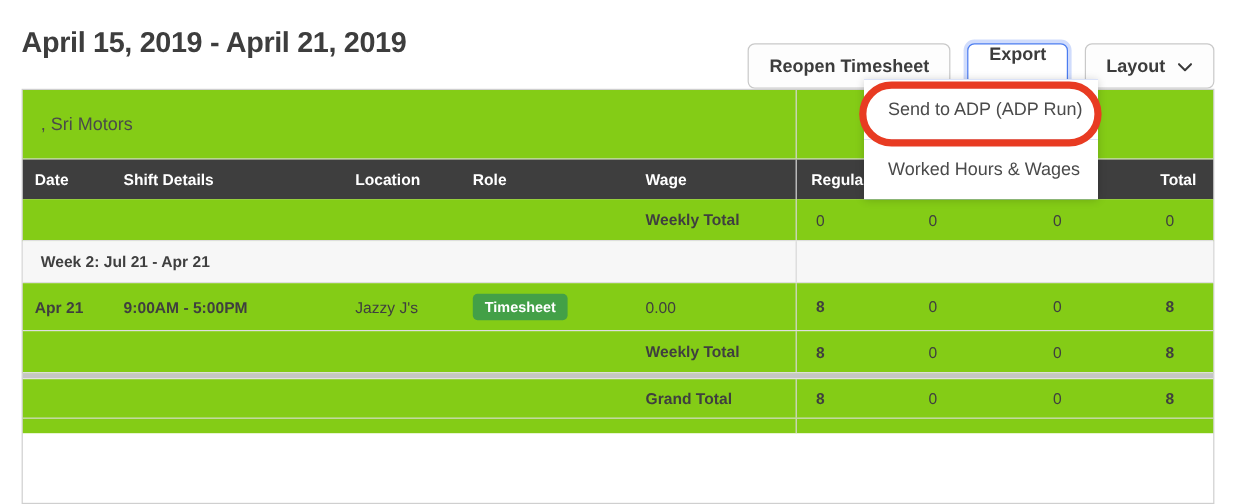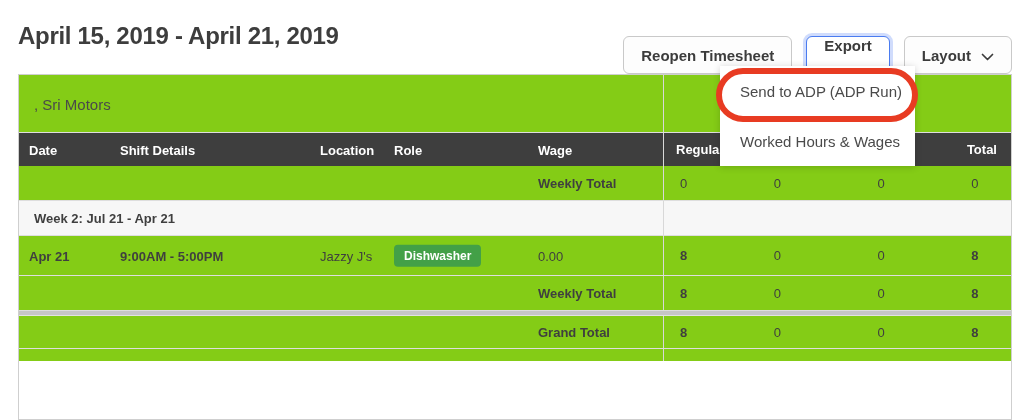--- a/index.html
+++ b/index.html
@@ -26,21 +26,21 @@
   .row.head { height:33px; background:#3e3e3e; border-bottom:none; }
   .row.week { height:34px; background:#f7f7f7; }
   .row.plain { height:34px; }
   .row.shift { height:40px; }
   .row.totals { height:35px; }
   .row.grand { height:33px; }
   .thickbar { height:5px; background:#c6c6c6; border-bottom:1px solid #e2e2e2; }
   .tail { height:12px; border-bottom:none; }
 
   .cell { position:absolute; top:50%; transform:translateY(-50%); font-size:13px; white-space:nowrap; }
-  .x-date { left:10px; } .x-shift { left:101px; } .x-loc { left:277px;margin-left:24px; }
+  .x-date { left:10px; } .x-shift { left:84px; } .x-loc { left:277px; }
   .x-role { left:375px; } .x-wage { left:519px; }
   .bold { font-weight:bold; }
   .company-name { position:absolute; left:15px; top:50%; transform:translateY(-50%);
     font-size:15px; color:#4a4a4a; }
 
   .head .cell { color:#fff; font-weight:bold; }
 
   
   .nums { position:absolute; left:644px; right:0; top:0; bottom:0;
     border-left:1px solid #d8d8d8; display:flex; }
@@ -128,21 +128,21 @@
 
     <div class="row week" style="height:35px;">
       <span class="cell bold" style="left:15px;">Week 2: Jul 21 - Apr 21</span>
       <div class="nums"></div>
     </div>
 
     <div class="row shift">
       <span class="cell x-date bold">Apr 21</span>
       <span class="cell x-shift bold">9:00AM - 5:00PM</span>
       <span class="cell x-loc">Jazzy J's</span>
-      <span class="cell x-role"><span class="badge">Dishwasher</span></span>
+      <span class="cell x-role"><span class="badge">Timesheet</span></span>
       <span class="cell x-wage">0.00</span>
       <div class="nums">
         <div class="nc c1 bold">8</div>
         <div class="nc c2">0</div>
         <div class="nc c3">0</div>
         <div class="nc c4 bold">8</div>
       </div>
     </div>
 
     <div class="row totals">

